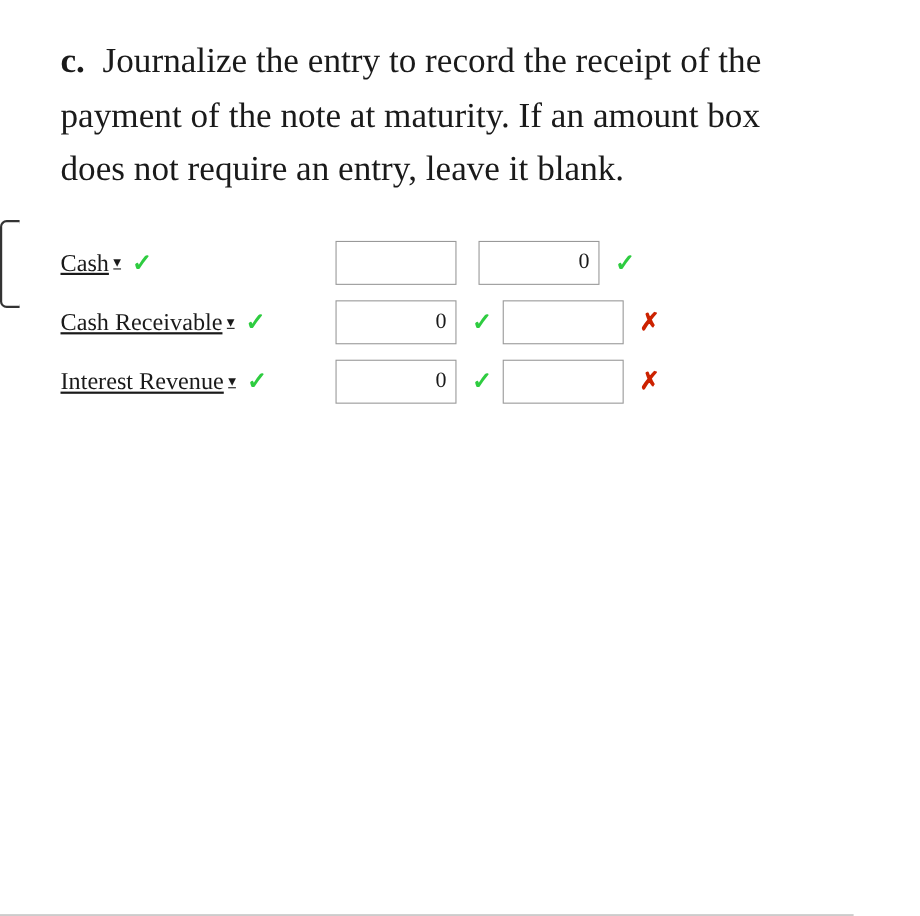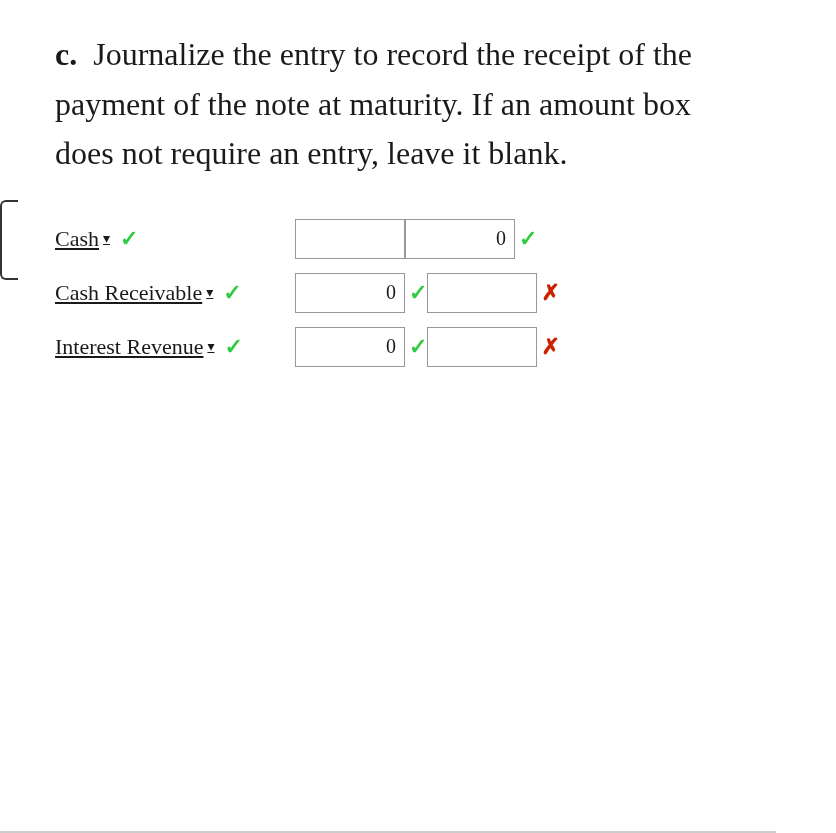--- a/index.html
+++ b/index.html
@@ -36,21 +36,21 @@
     }
 
     .journal-section {
       margin-top: 20px;
     }
 
     .journal-row {
       display: flex;
       align-items: center;
       margin-bottom: 14px;
-      gap: 0;
+      gap: 10px;
     }
 
     .account-selector {
       display: flex;
       align-items: center;
       gap: 6px;
       min-width: 240px;
     }
 
     .account-link {

